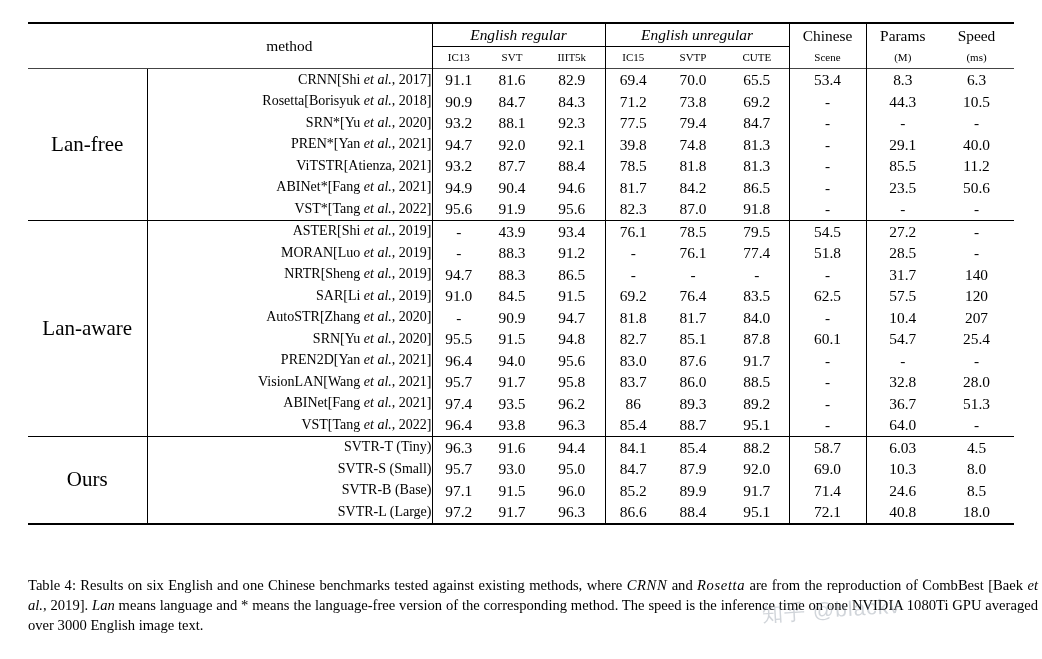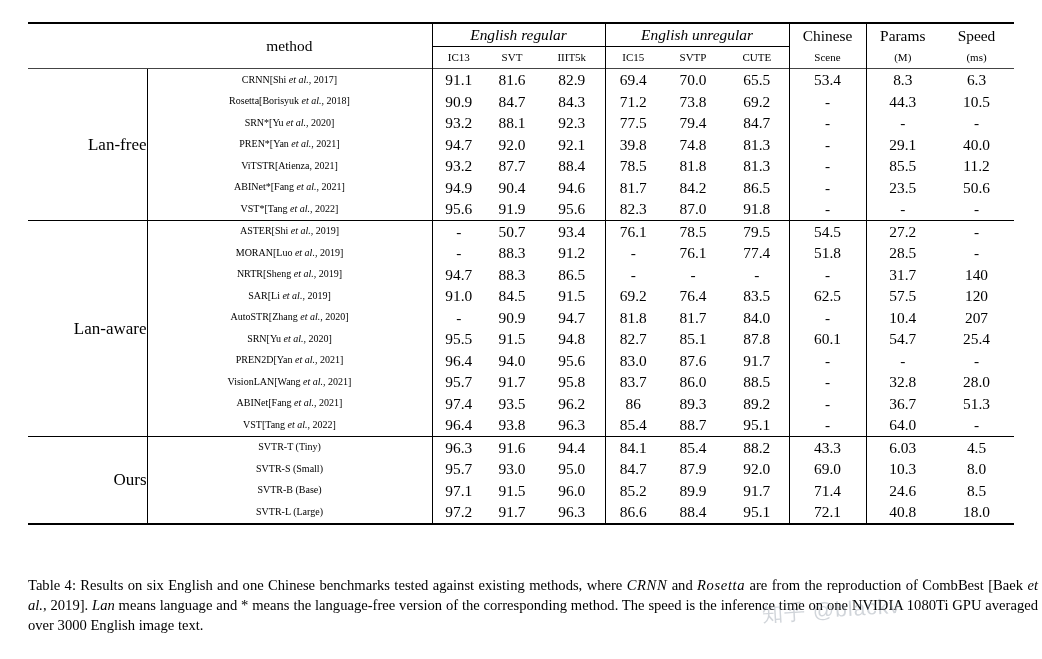--- a/index.html
+++ b/index.html
@@ -38,22 +38,22 @@
   }
 
   
   .rule-top td { border-top: 2.4px solid #000; height: 0; font-size: 0; line-height: 0; }
   .rule-thin td { border-top: 1.1px solid #444; height: 0; font-size: 0; line-height: 0; }
   .rule-mid td { border-top: 1.1px solid #000; height: 0; font-size: 0; line-height: 0; }
   .rule-bot td { border-top: 2.4px solid #000; height: 0; font-size: 0; line-height: 0; }
 
   
   .c { text-align: center; height: 21.5px; }
-  .group-label { text-align: right; font-size: 17px; }
-  .method { text-align: center; padding-right: 9px; white-space: nowrap; font-size: 10px; }
+  .group-label { text-align: center; font-size: 21px; }
+  .method { text-align: right; padding-right: 9px; white-space: nowrap; font-size: 14px; }
 
   .vline { border-left: 1.1px solid #000; }
 
   .bold { font-weight: bold; }
   em { font-style: italic; }
 
   
   .hdr-group { text-align: center; font-size: 15.4px; height: 22px; }
   .hdr-sub { text-align: center; font-size: 11px; height: 21px; }
   .grp-underline { border-bottom: 1.05px solid #000; font-style: italic; }
@@ -229,21 +229,21 @@
           <td class="c vline">-</td>
           <td class="c">-</td>
         </tr>
         <tr class="rule-mid">
           <td colspan="11"></td>
         </tr>
         <tr>
           <td class="group-label" rowspan="10">Lan-aware</td>
           <td class="method vline">ASTER[Shi <em>et al.</em>, 2019]</td>
           <td class="c vline">-</td>
-          <td class="c">50.7</td>
+          <td class="c">43.9</td>
           <td class="c">93.4</td>
           <td class="c vline">76.1</td>
           <td class="c">78.5</td>
           <td class="c">79.5</td>
           <td class="c vline">54.5</td>
           <td class="c vline">27.2</td>
           <td class="c">-</td>
         </tr>
         <tr>
           <td class="method vline">MORAN[Luo <em>et al.</em>, 2019]</td>
@@ -358,21 +358,21 @@
         </tr>
         <tr>
           <td class="group-label" rowspan="4">Ours</td>
           <td class="method vline">SVTR-T (Tiny)</td>
           <td class="c vline">96.3</td>
           <td class="c">91.6</td>
           <td class="c">94.4</td>
           <td class="c vline">84.1</td>
           <td class="c">85.4</td>
           <td class="c">88.2</td>
-          <td class="c vline">43.3</td>
+          <td class="c vline">58.7</td>
           <td class="c vline">6.03</td>
           <td class="c">4.5</td>
         </tr>
         <tr>
           <td class="method vline">SVTR-S (Small)</td>
           <td class="c vline">95.7</td>
           <td class="c">93.0</td>
           <td class="c">95.0</td>
           <td class="c vline">84.7</td>
           <td class="c">87.9</td>

